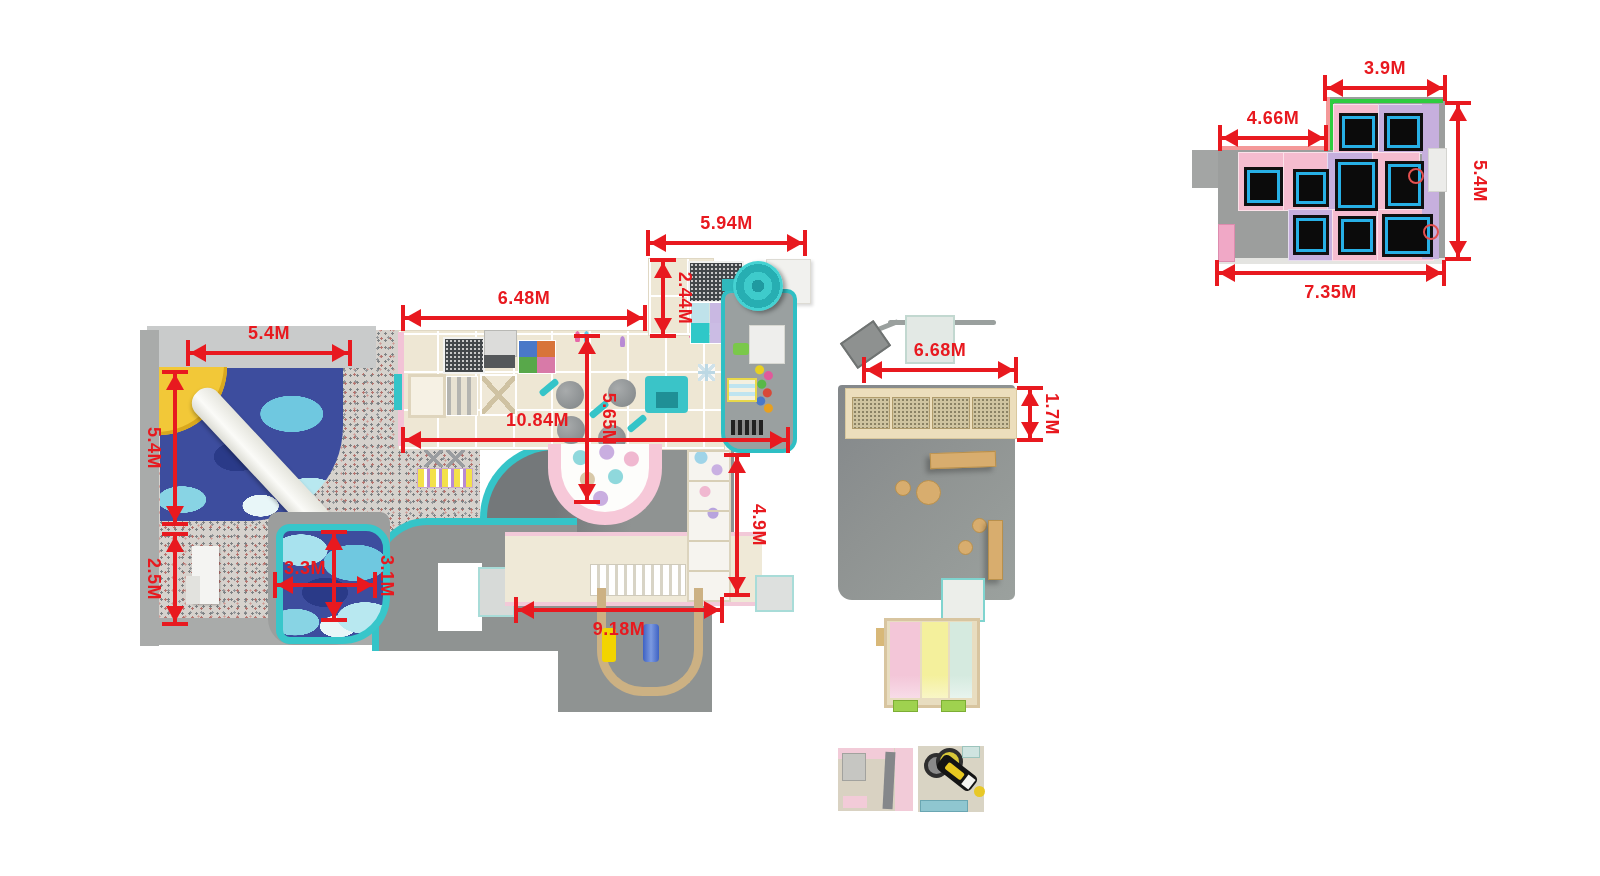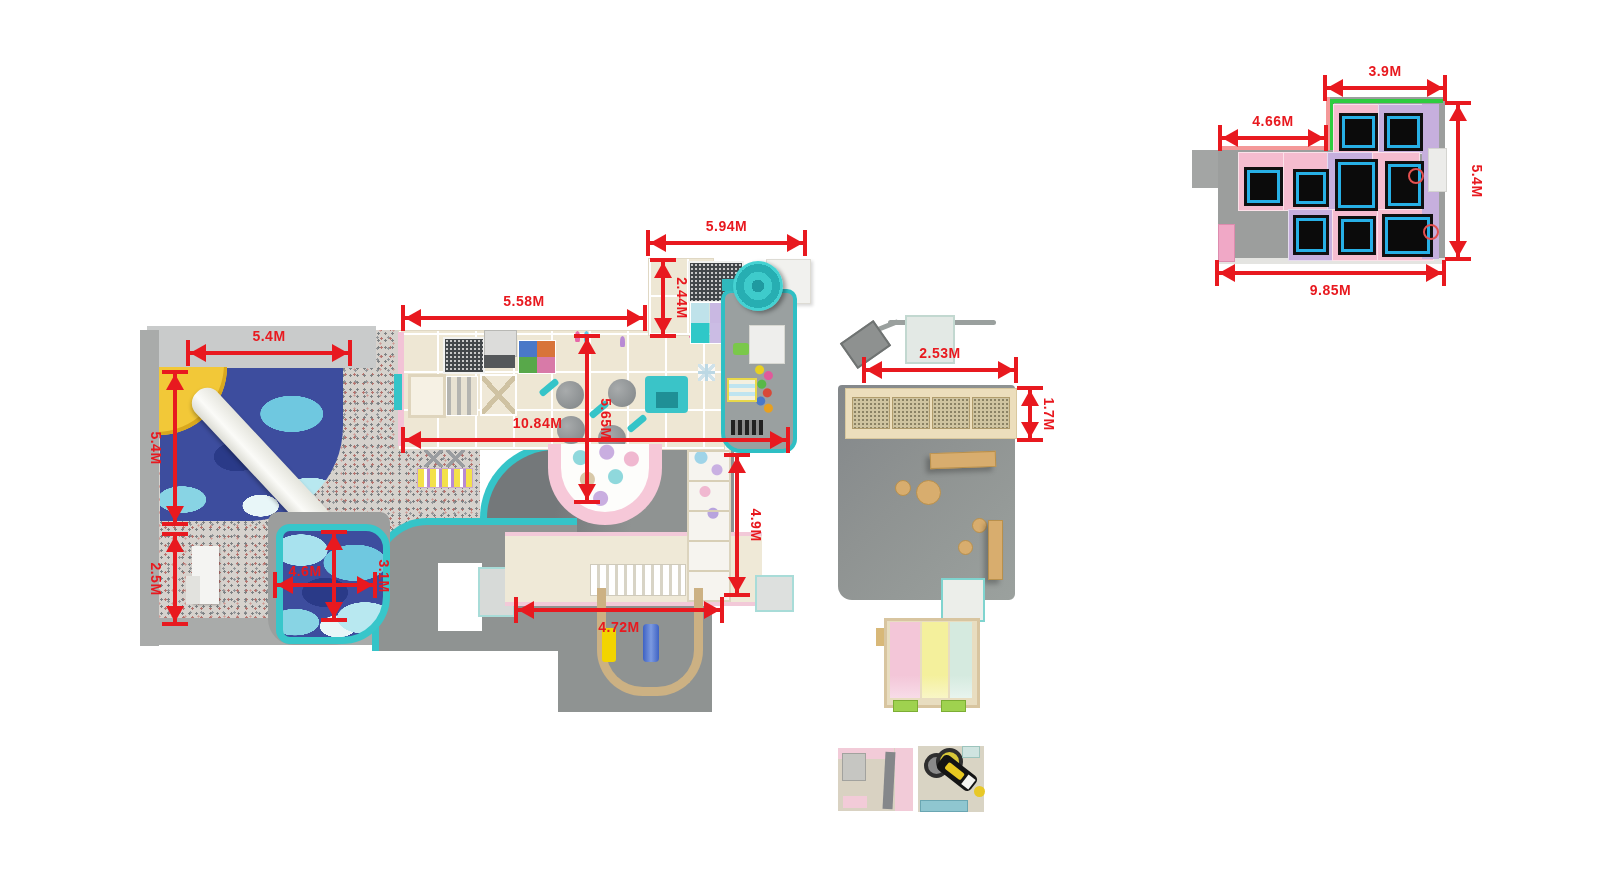--- a/index.html
+++ b/index.html
@@ -16,21 +16,21 @@
   .dim.h .a1{left:2px;top:-9px;width:0;height:0;border-top:9px solid transparent;border-bottom:9px solid transparent;border-right:16px solid var(--red);}
   .dim.h .a2{right:2px;top:-9px;width:0;height:0;border-top:9px solid transparent;border-bottom:9px solid transparent;border-left:16px solid var(--red);}
   .dim.h .t1{left:-2px;top:-13px;width:4px;height:26px;background:var(--red);}
   .dim.h .t2{right:-2px;top:-13px;width:4px;height:26px;background:var(--red);}
   .dim.v{width:0;}
   .dim.v .shaft{top:2px;bottom:2px;left:-2px;width:4px;background:var(--red);}
   .dim.v .a1{top:2px;left:-9px;width:0;height:0;border-left:9px solid transparent;border-right:9px solid transparent;border-bottom:16px solid var(--red);}
   .dim.v .a2{bottom:2px;left:-9px;width:0;height:0;border-left:9px solid transparent;border-right:9px solid transparent;border-top:16px solid var(--red);}
   .dim.v .t1{top:-2px;left:-13px;width:26px;height:4px;background:var(--red);}
   .dim.v .t2{bottom:-2px;left:-13px;width:26px;height:4px;background:var(--red);}
-  .dlabel{position:absolute;font-weight:bold;font-size:14px;color:var(--red);white-space:nowrap;letter-spacing:.5px;}
+  .dlabel{position:absolute;font-weight:bold;font-size:18px;color:var(--red);white-space:nowrap;letter-spacing:.5px;}
   .h .dlabel.above{bottom:9px;left:50%;transform:translateX(-50%);}
   .h .dlabel.below{top:9px;left:50%;transform:translateX(-50%);}
   .v .dlabel.left{right:11px;top:50%;transform:translateY(-50%);writing-mode:vertical-rl;}
   .v .dlabel.right{left:11px;top:50%;transform:translateY(-50%);writing-mode:vertical-rl;}
 
   
   .speckle{background-color:#d6d2cd;
     background-image:
       radial-gradient(#7e8284 1.1px, transparent 1.4px),
       radial-gradient(#b5746f 1px, transparent 1.3px),
@@ -244,37 +244,37 @@
       <i class="a2"></i>
       <i class="t2"></i>
     <b class="dlabel left">2.5M</b>
   </div>
   <div class="dim h" style="left:275px;top:585px;width:100px;">
     <i class="t1"></i>
       <i class="a1"></i>
       <i class="shaft"></i>
       <i class="a2"></i>
       <i class="t2"></i>
-    <b class="dlabel above" style="margin-left:-20px;bottom:6px;">4.6M</b>
+    <b class="dlabel above" style="margin-left:-20px;bottom:6px;">3.3M</b>
   </div>
   <div class="dim v" style="left:334px;top:532px;height:88px;">
     <i class="t1"></i>
       <i class="a1"></i>
       <i class="shaft"></i>
       <i class="a2"></i>
       <i class="t2"></i>
     <b class="dlabel right" style="left:42px;">3.1M</b>
   </div>
   <div class="dim h" style="left:403px;top:318px;width:242px;">
     <i class="t1"></i>
       <i class="a1"></i>
       <i class="shaft"></i>
       <i class="a2"></i>
       <i class="t2"></i>
-    <b class="dlabel above">5.58M</b>
+    <b class="dlabel above">6.48M</b>
   </div>
   <div class="dim h" style="left:403px;top:440px;width:385px;">
     <i class="t1"></i>
       <i class="a1"></i>
       <i class="shaft"></i>
       <i class="a2"></i>
       <i class="t2"></i>
     <b class="dlabel above" style="margin-left:-58px;">10.84M</b>
   </div>
   <div class="dim v" style="left:587px;top:336px;height:166px;">
@@ -308,29 +308,29 @@
       <i class="a2"></i>
       <i class="t2"></i>
     <b class="dlabel right">4.9M</b>
   </div>
   <div class="dim h" style="left:516px;top:610px;width:206px;">
     <i class="t1"></i>
       <i class="a1"></i>
       <i class="shaft"></i>
       <i class="a2"></i>
       <i class="t2"></i>
-    <b class="dlabel below">4.72M</b>
+    <b class="dlabel below">9.18M</b>
   </div>
   <div class="dim h" style="left:864px;top:370px;width:152px;">
     <i class="t1"></i>
       <i class="a1"></i>
       <i class="shaft"></i>
       <i class="a2"></i>
       <i class="t2"></i>
-    <b class="dlabel above">2.53M</b>
+    <b class="dlabel above">6.68M</b>
   </div>
   <div class="dim v" style="left:1030px;top:388px;height:52px;">
     <i class="t1"></i>
       <i class="a1"></i>
       <i class="shaft"></i>
       <i class="a2"></i>
       <i class="t2"></i>
     <b class="dlabel right">1.7M</b>
   </div>
   <div class="dim h" style="left:1325px;top:88px;width:120px;">
@@ -356,16 +356,16 @@
       <i class="a2"></i>
       <i class="t2"></i>
     <b class="dlabel right">5.4M</b>
   </div>
   <div class="dim h" style="left:1217px;top:273px;width:227px;">
     <i class="t1"></i>
       <i class="a1"></i>
       <i class="shaft"></i>
       <i class="a2"></i>
       <i class="t2"></i>
-    <b class="dlabel below">9.85M</b>
+    <b class="dlabel below">7.35M</b>
   </div>
 
 </div>
 
 </body></html>

